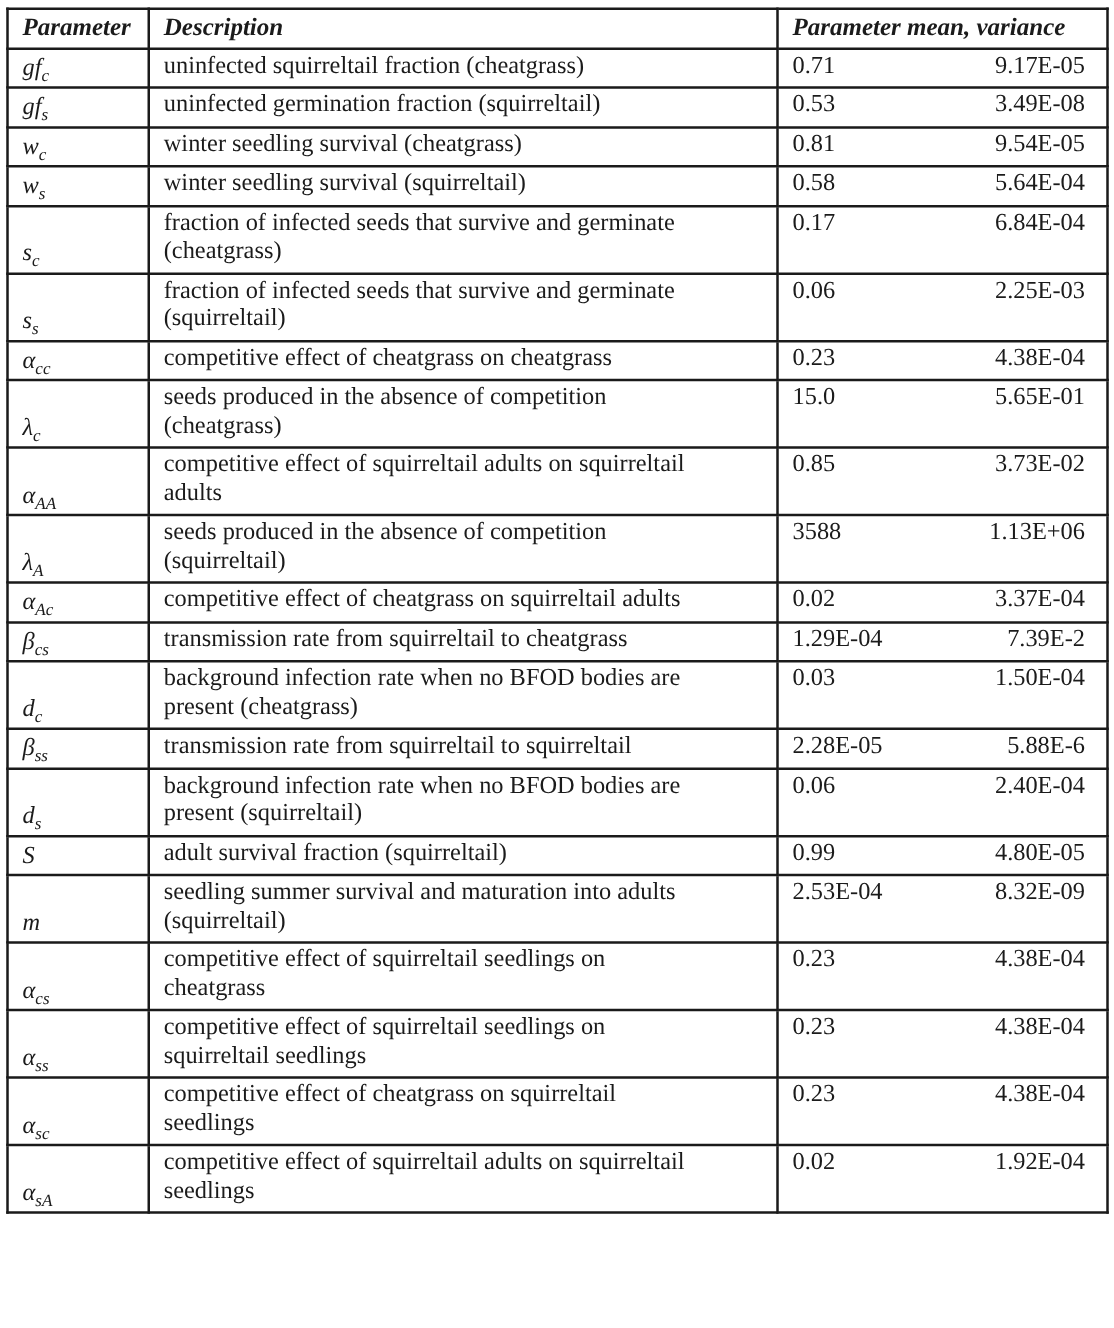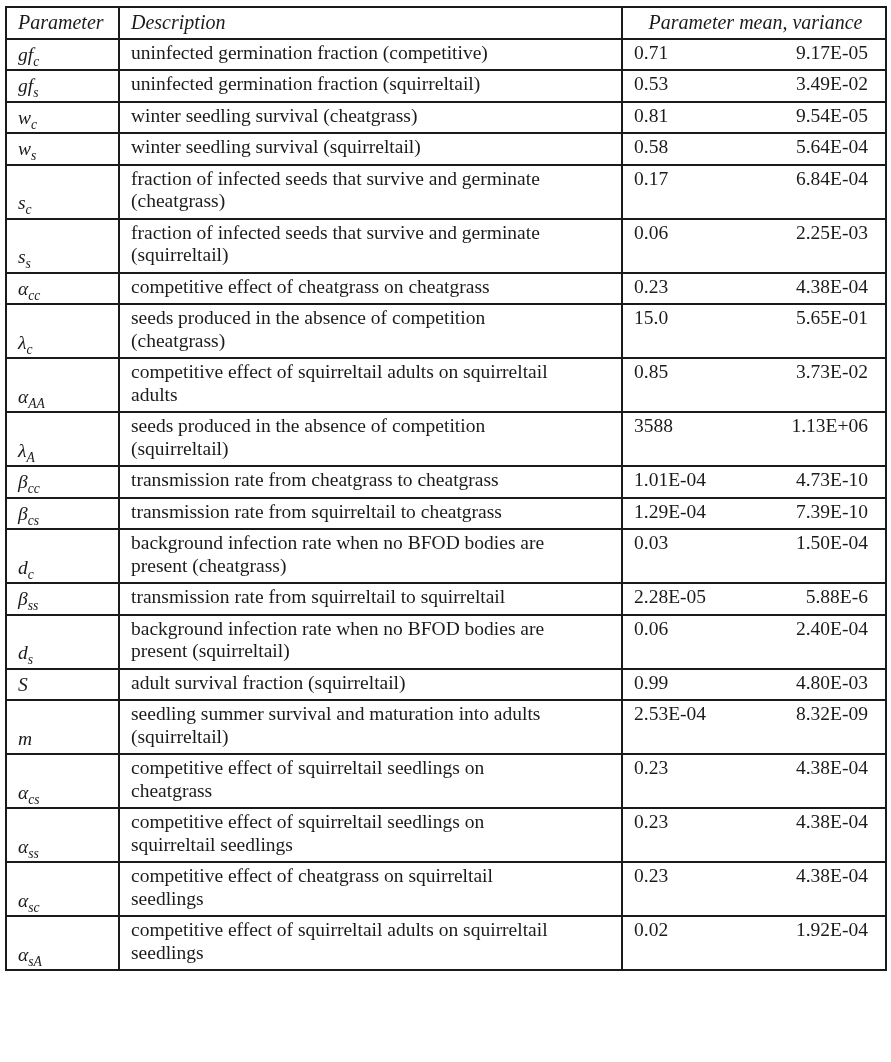--- a/index.html
+++ b/index.html
@@ -23,28 +23,28 @@
     line-height: 22.5px;
     color: #1b1b1b;
   }
   .param-table th,
   .param-table td {
     border: 2px solid #1a1a1a;
     box-sizing: border-box;
     overflow: hidden;
   }
   .param-table th {
-    font-weight: normal;
+    font-weight: bold;
     font-style: italic;
     text-align: left;
     padding: 3px 8px 4px 11px;
     font-size: 20px;
   }
   .param-table th.col-vals {
-    text-align: center;
+    text-align: left;
     margin-left: 12px;
   }
   .param-table td {
     padding: 2px 8px 5px 11px;
     vertical-align: top;
   }
   td.cell-param {
     font-style: italic;
     vertical-align: bottom;
     padding-bottom: 3px;
@@ -81,29 +81,29 @@
     <thead>
       <tr>
         <th class="col-param">Parameter</th>
         <th class="col-desc">Description</th>
         <th class="col-vals" colspan="2">Parameter mean, variance</th>
       </tr>
     </thead>
     <tbody id="table-body">
         <tr>
           <td class="cell-param"><span>gf</span><sub>c</sub></td>
-          <td class="cell-desc">uninfected germination fraction (competitive)</td>
+          <td class="cell-desc">uninfected squirreltail fraction (cheatgrass)</td>
           <td class="cell-mean">0.71</td>
           <td class="cell-variance">9.17E-05</td>
         </tr>
         <tr>
           <td class="cell-param"><span>gf</span><sub>s</sub></td>
           <td class="cell-desc">uninfected germination fraction (squirreltail)</td>
           <td class="cell-mean">0.53</td>
-          <td class="cell-variance">3.49E-02</td>
+          <td class="cell-variance">3.49E-08</td>
         </tr>
         <tr>
           <td class="cell-param"><span>w</span><sub>c</sub></td>
           <td class="cell-desc">winter seedling survival (cheatgrass)</td>
           <td class="cell-mean">0.81</td>
           <td class="cell-variance">9.54E-05</td>
         </tr>
         <tr>
           <td class="cell-param"><span>w</span><sub>s</sub></td>
           <td class="cell-desc">winter seedling survival (squirreltail)</td>
@@ -140,30 +140,30 @@
           <td class="cell-mean">0.85</td>
           <td class="cell-variance">3.73E-02</td>
         </tr>
         <tr>
           <td class="cell-param"><span>λ</span><sub>A</sub></td>
           <td class="cell-desc">seeds produced in the absence of competition<br>(squirreltail)</td>
           <td class="cell-mean">3588</td>
           <td class="cell-variance">1.13E+06</td>
         </tr>
         <tr>
-          <td class="cell-param"><span>β</span><sub>cc</sub></td>
-          <td class="cell-desc">transmission rate from cheatgrass to cheatgrass</td>
-          <td class="cell-mean">1.01E-04</td>
-          <td class="cell-variance">4.73E-10</td>
+          <td class="cell-param"><span>α</span><sub>Ac</sub></td>
+          <td class="cell-desc">competitive effect of cheatgrass on squirreltail adults</td>
+          <td class="cell-mean">0.02</td>
+          <td class="cell-variance">3.37E-04</td>
         </tr>
         <tr>
           <td class="cell-param"><span>β</span><sub>cs</sub></td>
           <td class="cell-desc">transmission rate from squirreltail to cheatgrass</td>
           <td class="cell-mean">1.29E-04</td>
-          <td class="cell-variance">7.39E-10</td>
+          <td class="cell-variance">7.39E-2</td>
         </tr>
         <tr>
           <td class="cell-param"><span>d</span><sub>c</sub></td>
           <td class="cell-desc">background infection rate when no BFOD bodies are<br>present (cheatgrass)</td>
           <td class="cell-mean">0.03</td>
           <td class="cell-variance">1.50E-04</td>
         </tr>
         <tr>
           <td class="cell-param"><span>β</span><sub>ss</sub></td>
           <td class="cell-desc">transmission rate from squirreltail to squirreltail</td>
@@ -173,21 +173,21 @@
         <tr>
           <td class="cell-param"><span>d</span><sub>s</sub></td>
           <td class="cell-desc">background infection rate when no BFOD bodies are<br>present (squirreltail)</td>
           <td class="cell-mean">0.06</td>
           <td class="cell-variance">2.40E-04</td>
         </tr>
         <tr>
           <td class="cell-param"><span>S</span></td>
           <td class="cell-desc">adult survival fraction (squirreltail)</td>
           <td class="cell-mean">0.99</td>
-          <td class="cell-variance">4.80E-03</td>
+          <td class="cell-variance">4.80E-05</td>
         </tr>
         <tr>
           <td class="cell-param"><span>m</span></td>
           <td class="cell-desc">seedling summer survival and maturation into adults<br>(squirreltail)</td>
           <td class="cell-mean">2.53E-04</td>
           <td class="cell-variance">8.32E-09</td>
         </tr>
         <tr>
           <td class="cell-param"><span>α</span><sub>cs</sub></td>
           <td class="cell-desc">competitive effect of squirreltail seedlings on<br>cheatgrass</td>

